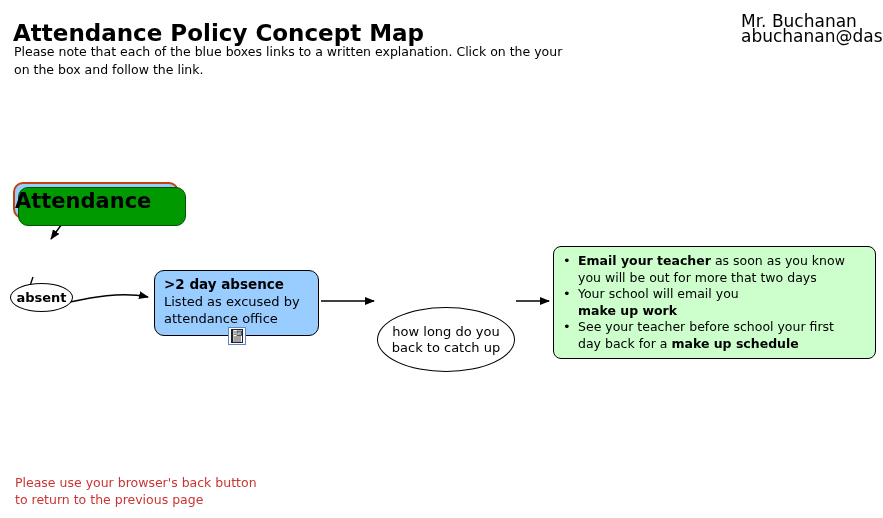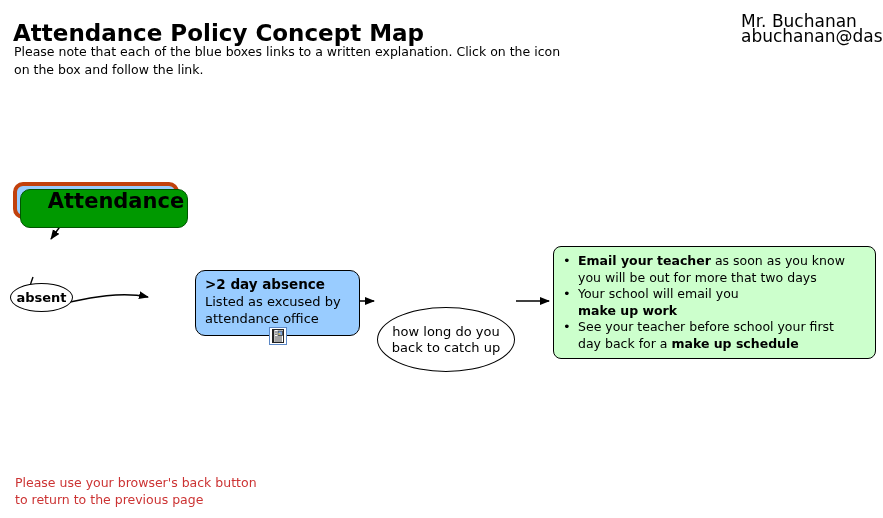--- a/index.html
+++ b/index.html
@@ -38,23 +38,23 @@
     position: absolute; left: 0; top: 0; width: 883px; height: 518px;
     z-index: 0; pointer-events: none;
   }
 
   
   .node, .ellipse, .greenbox { position: absolute; z-index: 1; }
 
   .attendance {
     left: 13px; top: 182px; width: 166px; height: 37px;
     background: var(--node-blue);
-    border: 4px solid #c2410c; border-radius: 10px;
-    display: flex; align-items: center; justify-content: center;
-    font-size: 21px; font-weight: bold; padding-left: 40px;
+    border: 2px solid #c2410c; border-radius: 10px;
+    display: flex; align-items: center; 
+    font-size: 21px; font-weight: bold;
   }
   .attendance::after {
     content: "";
     position: absolute; left: 3px; top: 3px;
     width: 166px; height: 37px;
     background: var(--shadow-green);
     border: 1px solid #005500; border-radius: 10px;
     z-index: -1;
   }
 
@@ -74,21 +74,20 @@
     font-size: 13px; line-height: 16px;
   }
 
   .bluebox {
     left: 154px; top: 270px; width: 165px; height: 66px;
     background: var(--node-blue);
     border: 1.5px solid #000; border-radius: 10px;
     padding: 5px 6px 0 9px;
     font-size: 13px; line-height: 17px;
     cursor: pointer;
-    margin-left: 41px;
   }
   .bluebox .bb-title { font-weight: bold; font-size: 13.5px; }
   .doc-icon {
     position: absolute; left: 73px; top: 56px;
     width: 18px; height: 18px; cursor: pointer;
   }
 
   .greenbox {
     left: 553px; top: 246px; width: 323px; height: 113px;
     background: var(--green-box-fill);
@@ -110,21 +109,21 @@
   }
 </style>
 </head>
 <body>
 
 <div class="page">
 
   <div class="title">Attendance Policy Concept Map</div>
 
   <div class="subtitle">
-    <div>Please note that each of the blue boxes links to a written explanation. Click on the icon</div>
+    <div>Please note that each of the blue boxes links to a written explanation. Click on the your</div>
     <div>on the box and follow the link.</div>
   </div>
 
   <div class="author">
     <div>Mr. Buchanan</div>
     <div>abuchanan@dasd.org</div>
   </div>
 
   <svg class="arrows" viewBox="0 0 883 518">
     <defs>

